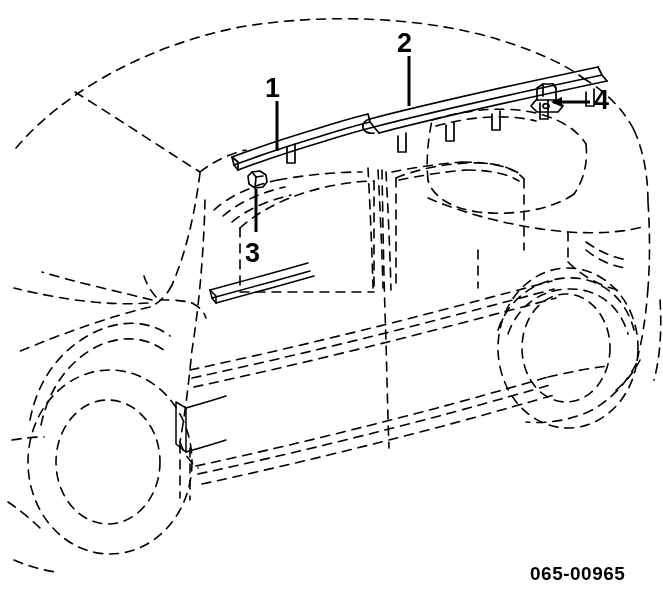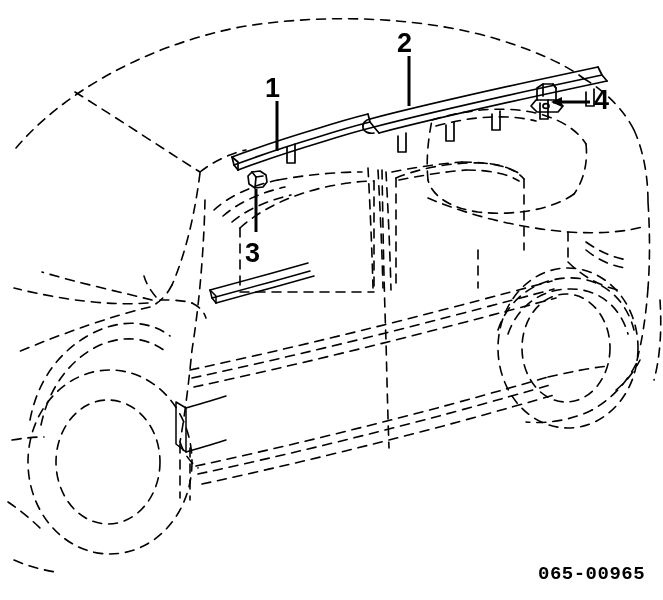--- a/index.html
+++ b/index.html
@@ -29,27 +29,26 @@
     font-size: 27px;
     font-weight: bold;
     color: #000000;
     line-height: 1;
     user-select: none;
   }
   #part-number {
     position: absolute;
     left: 530px;
     top: 563px;
-    font-family: Liberation Mono, monospace;
+    font-family: Liberation Sans, sans-serif;
     font-size: 19px;
     font-weight: bold;
     letter-spacing: 0.5px;
     color: #000000;
     white-space: nowrap;
-    margin-left: 8px;
   }
 </style>
 </head>
 <body>
 
 <div id="page">
 
   <svg id="diagram-svg" viewBox="0 0 663 600" xmlns="http://www.w3.org/2000/svg">
 
     <g fill="none" stroke="#000000" stroke-width="1.6" stroke-linecap="round" stroke-linejoin="round">

